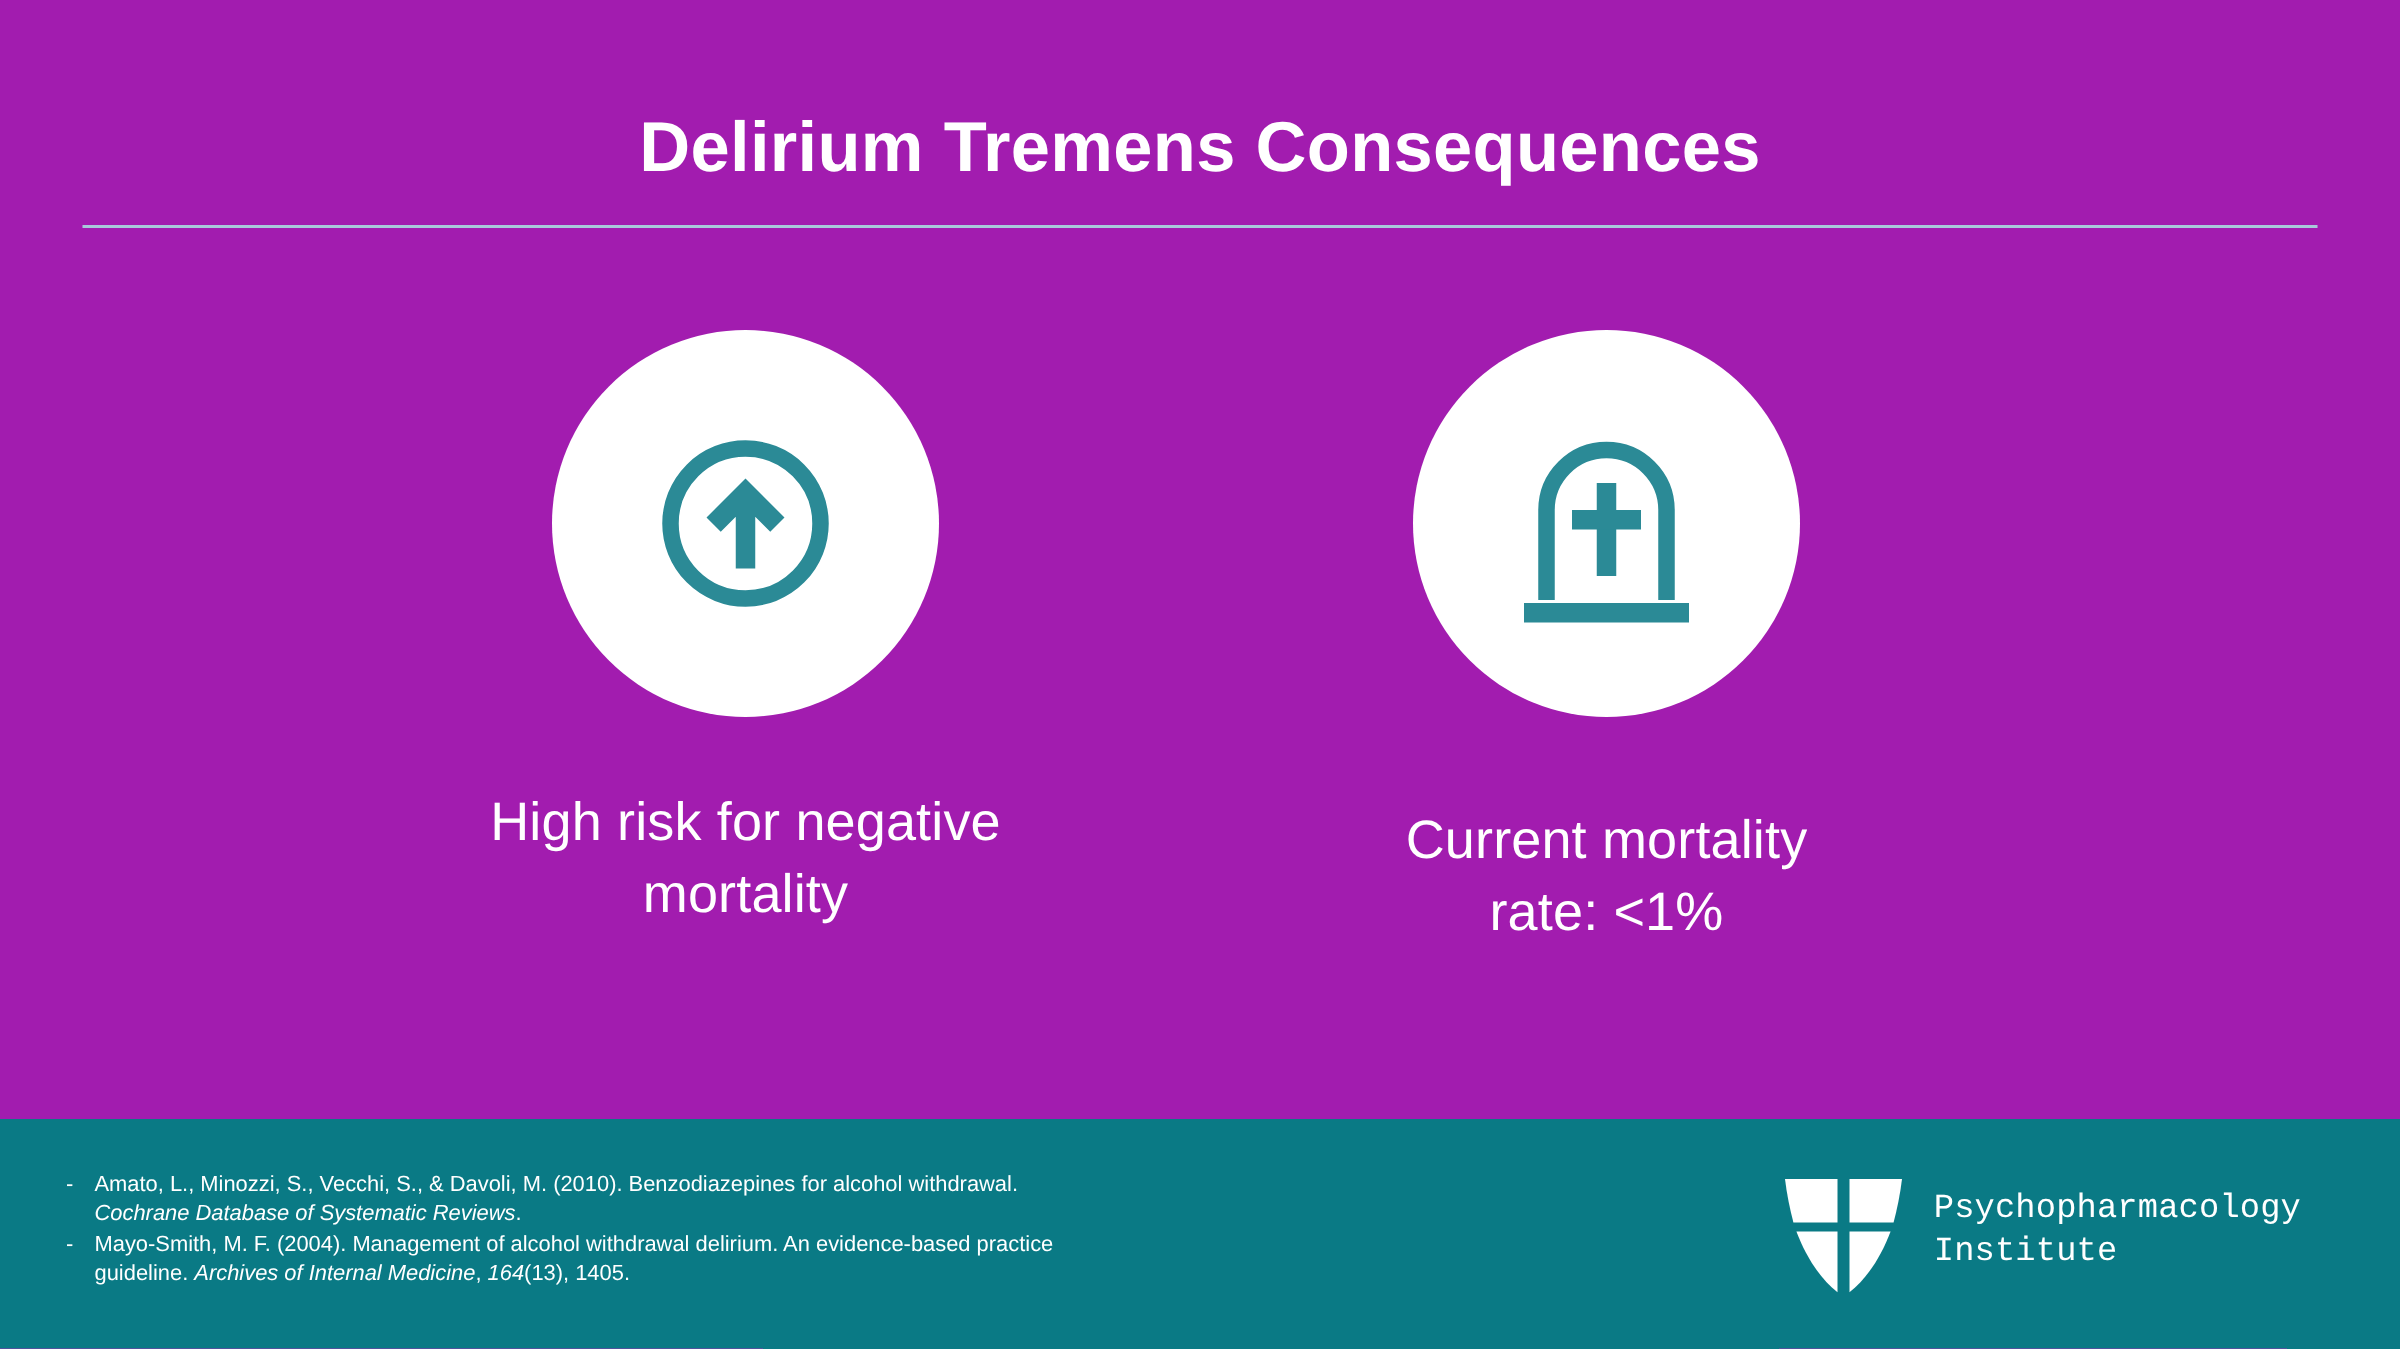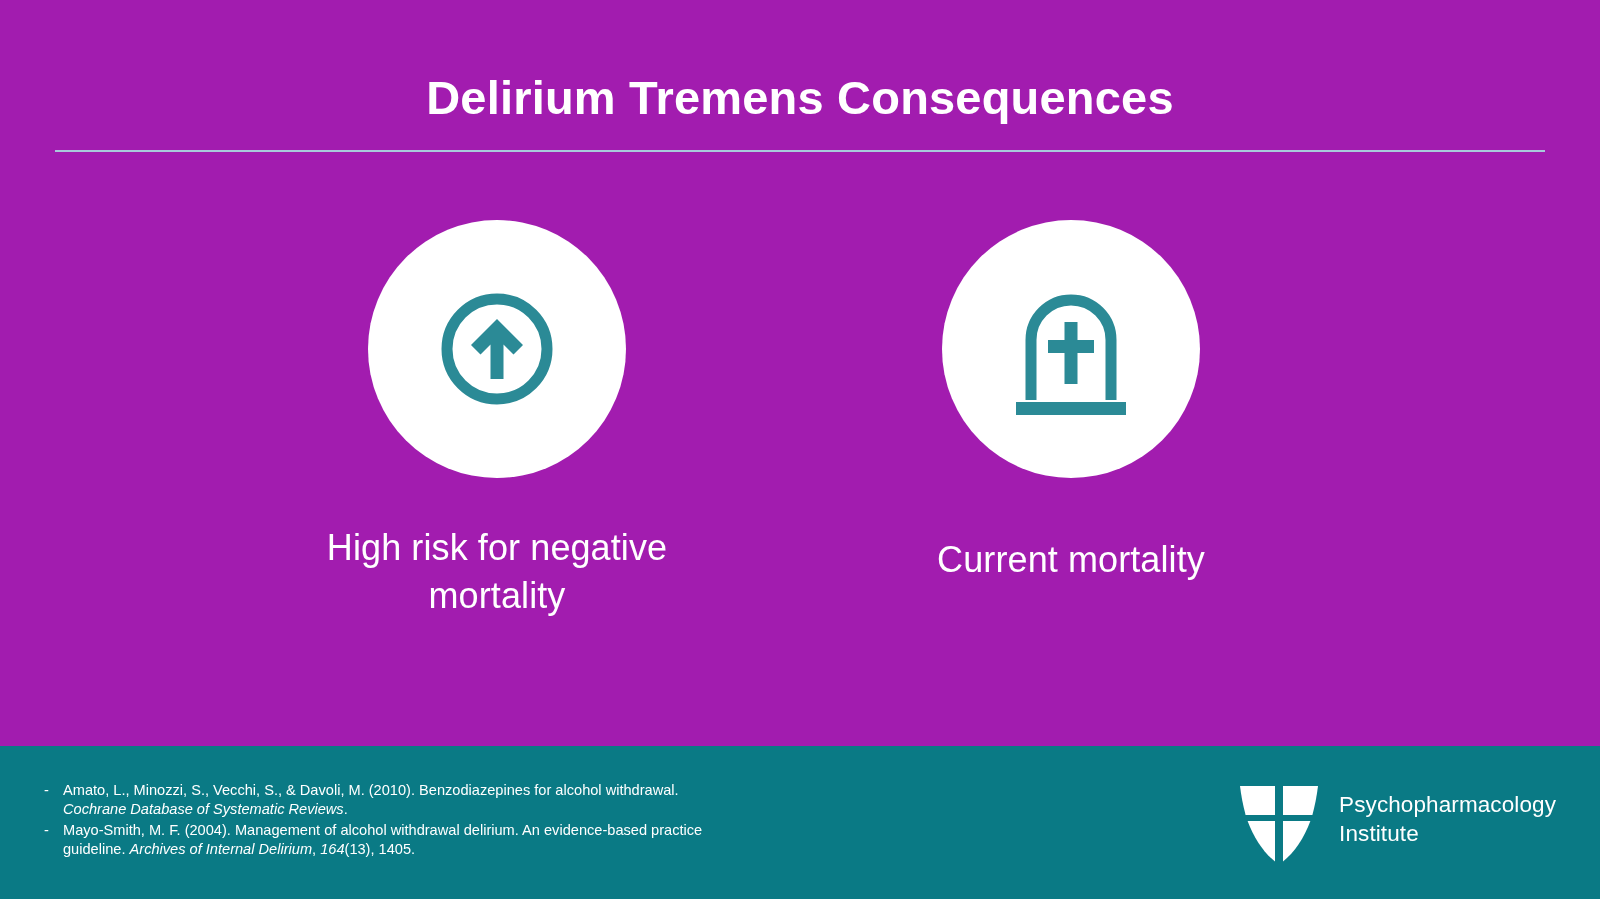--- a/index.html
+++ b/index.html
@@ -122,25 +122,26 @@
     flex: none;
     color: #ffffff;
   }
 
   .ref-text { flex: 1; }
   .ref-text i { font-style: italic; }
 
   
   .brand {
     position: absolute;
-    right: 44px;
+    right: 66px;
     top: 776px;
     display: flex;
     align-items: center;
     gap: 18px;
+    font-family: Liberation Mono, monospace;
   }
 
   .brand-shield { width: 84px; height: 88px; flex: none; }
   .brand-shield svg { display: block; }
 
   .brand-name {
     color: #ffffff;
     font-size: 22.5px;
     line-height: 1.28;
     font-weight: normal;
@@ -183,36 +184,37 @@
 
             <rect x="8" y="120" width="110" height="13" fill="#2b8a96"></rect>
 
             <rect x="56.5" y="40" width="13" height="62" fill="#2b8a96"></rect>
             <rect x="40" y="58" width="46" height="13" fill="#2b8a96"></rect>
           </svg>
         </span>
       </div>
       <div class="caption">
         <div>Current mortality</div>
+        <div>rate: &lt;1%</div>
       </div>
     </div>
 
   </div>
 
   <div class="footer">
     <div class="refs">
 
       <div class="ref-item">
         <span class="ref-dash">-</span>
         <span class="ref-text"><span>Amato, L., Minozzi, S., Vecchi, S., &amp; Davoli, M. (2010). Benzodiazepines for alcohol withdrawal. </span><i>Cochrane Database of Systematic Reviews</i><span>.</span><i></i><span></span></span>
       </div>
 
       <div class="ref-item">
         <span class="ref-dash">-</span>
-        <span class="ref-text"><span>Mayo-Smith, M. F. (2004). Management of alcohol withdrawal delirium. An evidence-based practice guideline. </span><i>Archives of Internal Delirium</i><span>, </span><i>164</i><span>(13), 1405.</span></span>
+        <span class="ref-text"><span>Mayo-Smith, M. F. (2004). Management of alcohol withdrawal delirium. An evidence-based practice guideline. </span><i>Archives of Internal Medicine</i><span>, </span><i>164</i><span>(13), 1405.</span></span>
       </div>
 
     </div>
   </div>
 
   <div class="brand">
     <span class="brand-shield">
       <svg width="84" height="88" viewBox="0 0 84 88" aria-hidden="true">
 
         <g fill="#ffffff">

